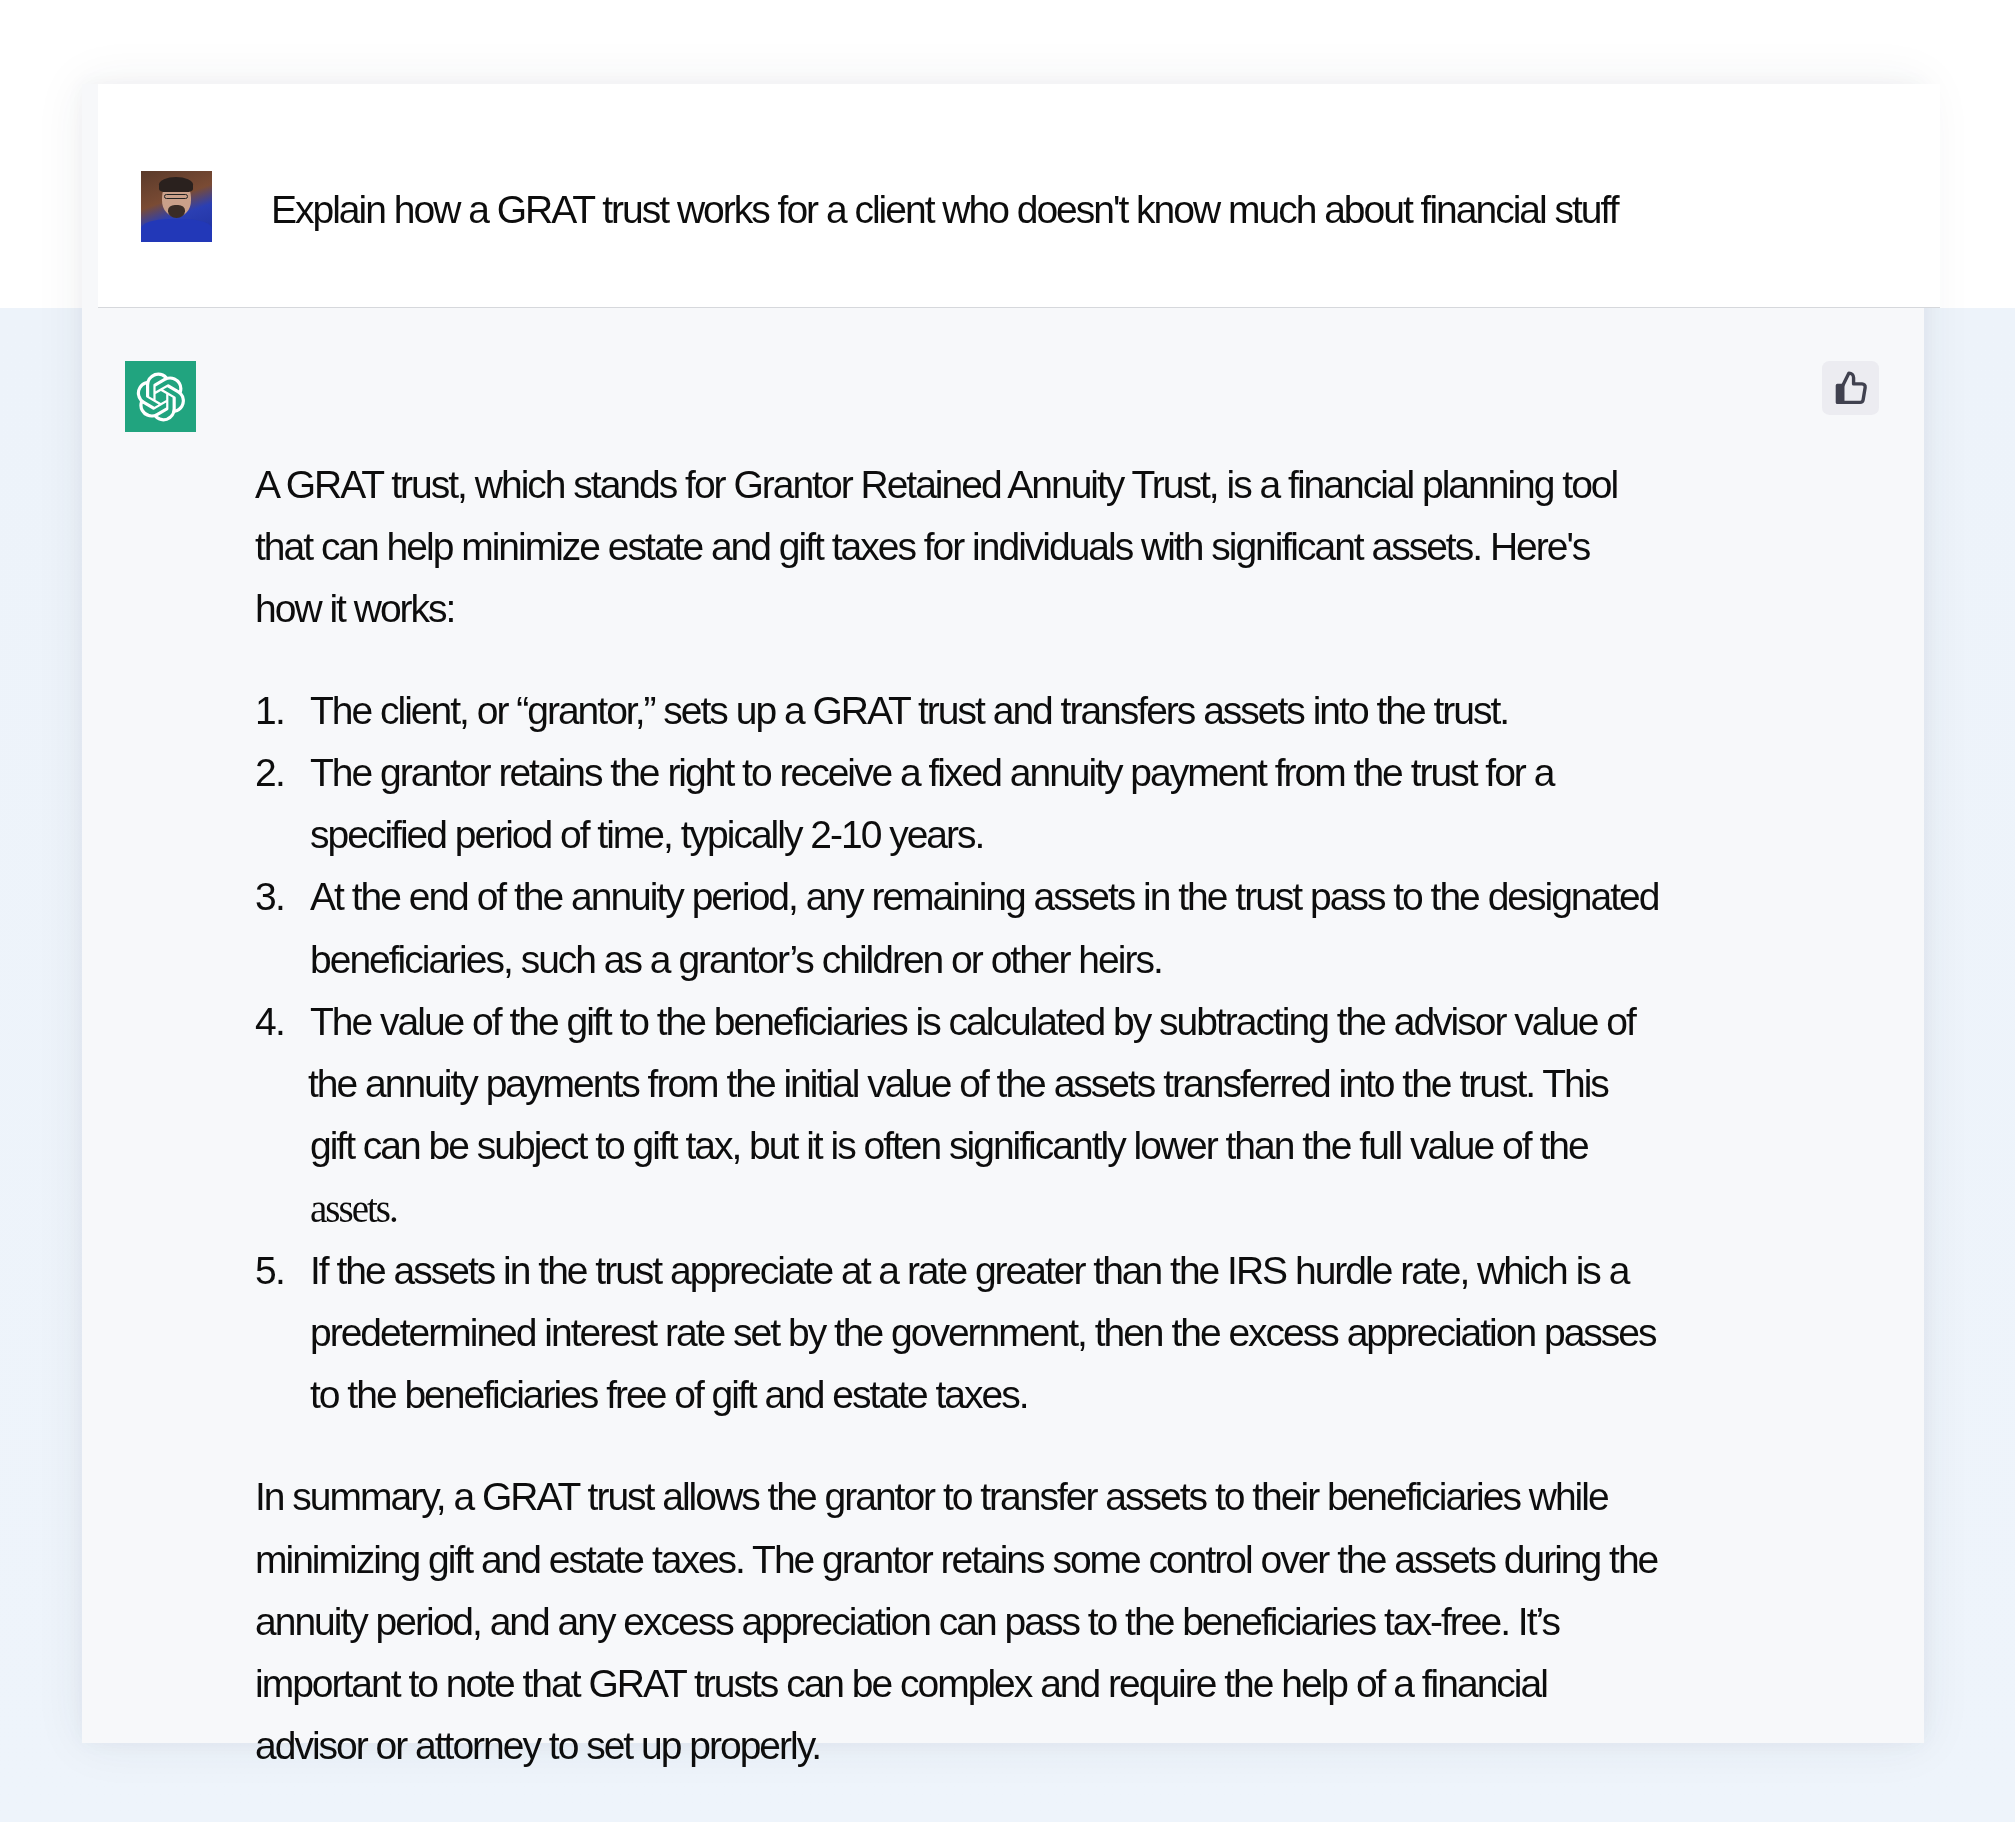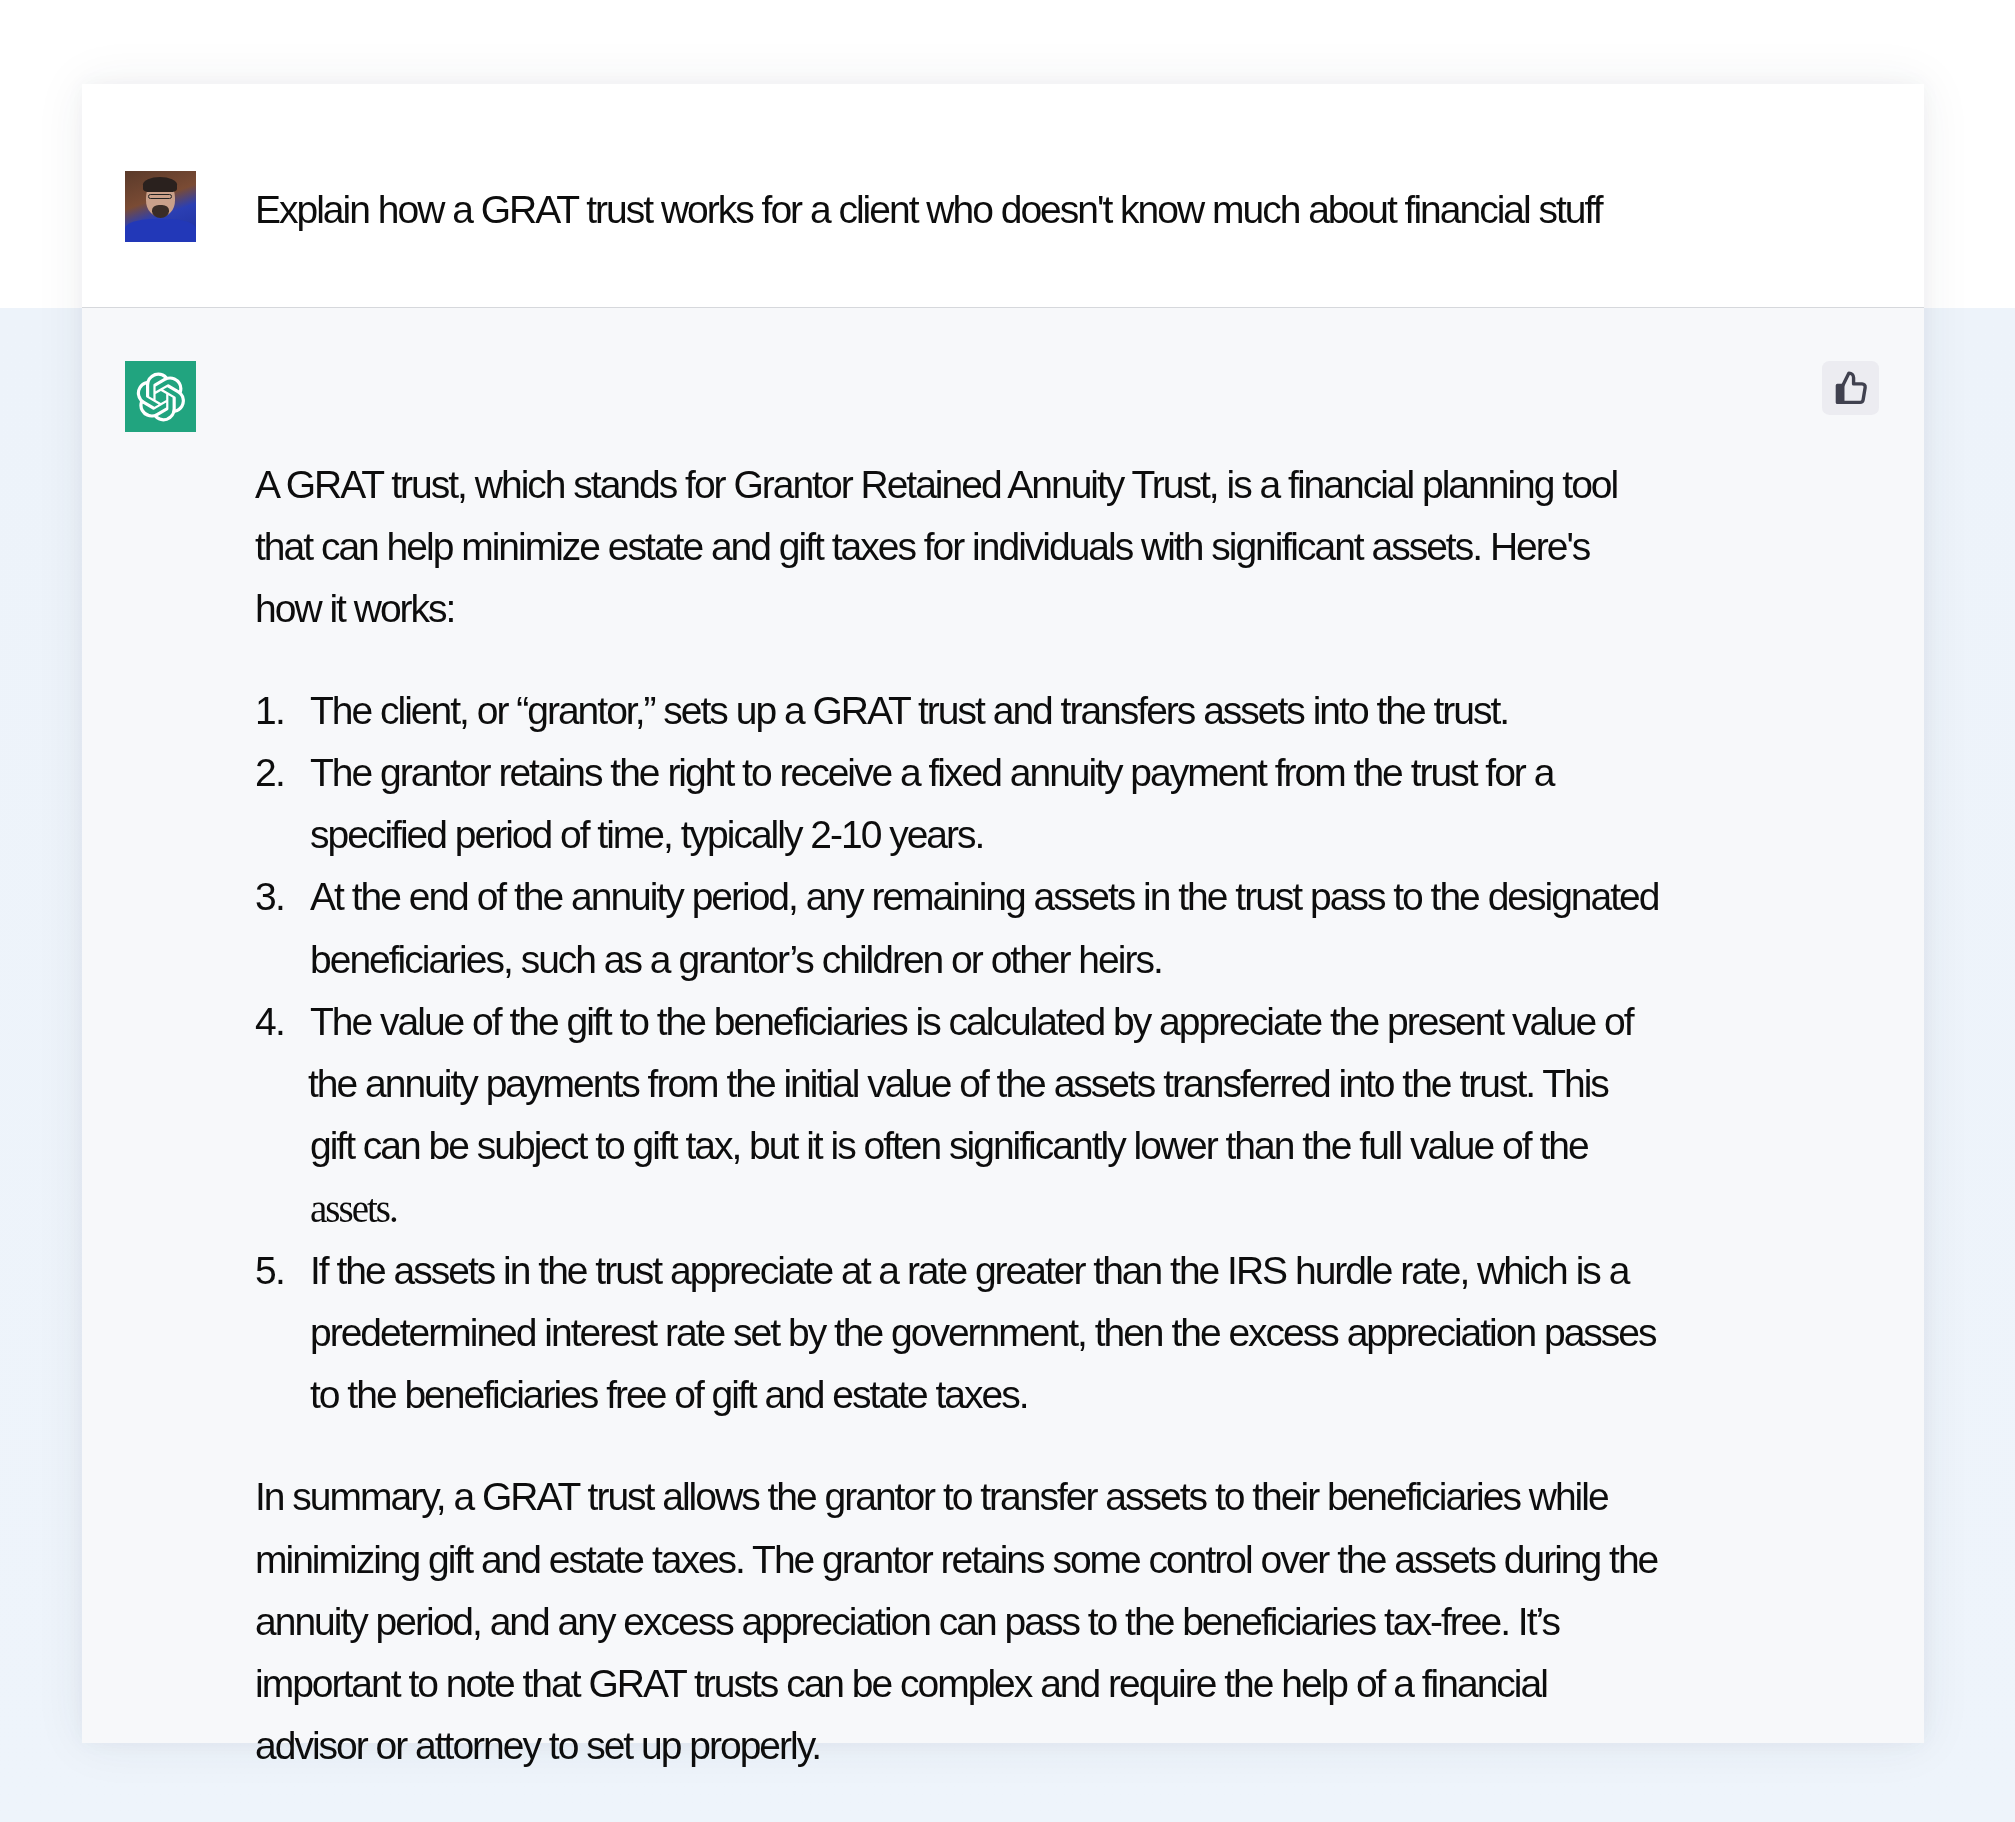--- a/index.html
+++ b/index.html
@@ -8,21 +8,21 @@
     background: linear-gradient(to bottom, #ffffff 0px, #ffffff 308px, #edf3fa 308px, #eef4fb 1823px);
     font-family: "Liberation Sans", sans-serif;
     color: #0d0d0d;
   }
   .card {
     position: absolute; left: 82px; top: 84px; width: 1842px; height: 1659px;
     box-shadow: 0 0 49px rgba(40, 50, 70, 0.07), 0 0 18.3px rgba(40,50,70,0.04);
     background: #f7f8fa;
   }
   .user-section {
-    position: absolute; left: 0; top: 0; width: 100%; height: 223px;
+    position: absolute; left: 16px; top: 0; width: 100%; height: 223px;
     background: #ffffff; border-bottom: 1.2px solid #d6d8dc; text-align: center;
   }
   .avatar {
     position: absolute; left: 43px; top: 87px; width: 71px; height: 71px;
     background: radial-gradient(ellipse at 50% 35%, #c9a58c 0 14%, #3a2a24 15% 22%, transparent 23%),
                 linear-gradient(160deg, #5a3a2a 0%, #7a4b34 40%, #2b3fb3 60%, #1d2f9e 100%);
     overflow: hidden;
   }
   .avatar .face {
     position: absolute; left: 21px; top: 11px; width: 29px; height: 35px;
@@ -106,21 +106,21 @@
     </div>
 
     <div>
       <div class="list-num" style="left:173px; top:568px;">3.</div>
       <div class="text-line" style="left:228px; top:568px;">At the end of the annuity period, any remaining assets in the trust pass to the designated</div>
       <div class="text-line" style="left:228px; top:631px;">beneficiaries, such as a grantor’s children or other heirs.</div>
     </div>
 
     <div>
       <div class="list-num" style="left:173px; top:693px;">4.</div>
-      <div class="text-line" style="left:228px; top:693px;">The value of the gift to the beneficiaries is calculated by appreciate the present value of</div>
+      <div class="text-line" style="left:228px; top:693px;">The value of the gift to the beneficiaries is calculated by subtracting the advisor value of</div>
       <div class="text-line" style="left:226px; top:755px;">the annuity payments from the initial value of the assets transferred into the trust. This</div>
       <div class="text-line" style="left:228px; top:817px;">gift can be subject to gift tax, but it is often significantly lower than the full value of the</div>
       <div class="text-line" style="left:228px; top:880px;font-family:Liberation Serif, serif;">assets.</div>
     </div>
 
     <div>
       <div class="list-num" style="left:173px; top:942px;">5.</div>
       <div class="text-line" style="left:228px; top:942px;">If the assets in the trust appreciate at a rate greater than the IRS hurdle rate, which is a</div>
       <div class="text-line" style="left:228px; top:1004px;">predetermined interest rate set by the government, then the excess appreciation passes</div>
       <div class="text-line" style="left:228px; top:1066px;">to the beneficiaries free of gift and estate taxes.</div>

